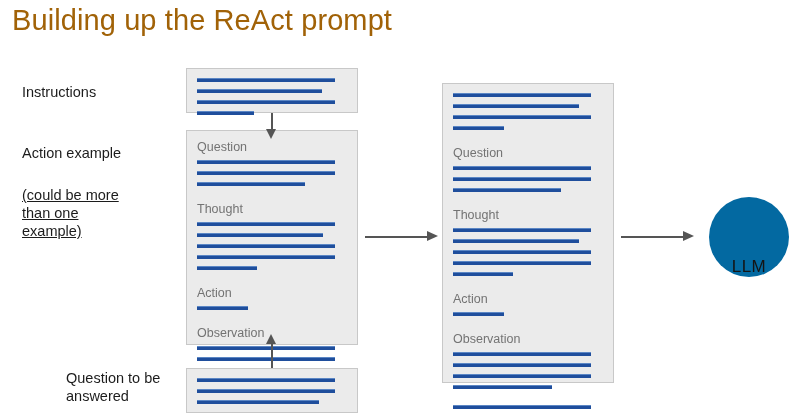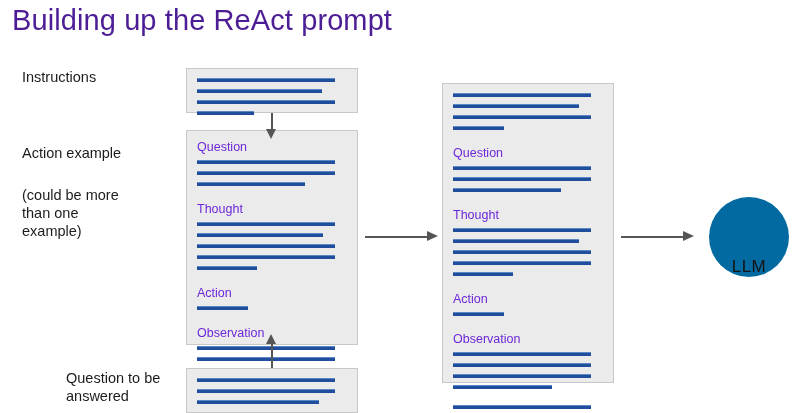--- a/index.html
+++ b/index.html
@@ -17,55 +17,55 @@
   }
 
   
   #slide-title {
     position: absolute;
     left: 12px;
     top: 4px;
     font-size: 29px;
     font-weight: 400;
     letter-spacing: 0.1px;
-    color: #4c1d95;
+    color: #a16207;
     white-space: nowrap;
   }
 
   
   .caption {
     position: absolute;
     font-size: 14.5px;
     line-height: 18px;
     color: #1c1c1c;
     white-space: pre-line;
   }
-  #label-instructions { left: 22px; top: 68px; }
+  #label-instructions { left: 22px; top: 83px; }
   #label-react-example { left: 22px; top: 144px; }
-  #label-could-be-more { left: 22px; top: 186px; }
+  #label-could-be-more { left: 22px; top: 186px; text-decoration: underline; }
   #label-question-to-be { left: 22px; top: 369px; margin-left: 44px; }
 
   
   .promptbox {
     position: absolute;
     background: #ebebeb;
     border: 1px solid #c8c8c8;
     box-sizing: border-box;
   }
   #box-instructions     { left: 186px; top: 68px;  width: 172px; height: 45px; }
   #box-react-example    { left: 186px; top: 130px; width: 172px; height: 215px; }
   #box-question-bottom  { left: 186px; top: 368px; width: 172px; height: 45px; }
   #box-full-prompt      { left: 442px; top: 83px;  width: 172px; height: 300px; }
 
   
   .section-label {
     position: absolute;
     font-size: 12.5px;
     line-height: 14px;
-    color: #6d28d9;
+    color: #737373;
     left: 10px;
     white-space: nowrap;
   }
 
   
   .rule {
     position: absolute;
     left: 10px;
     height: 4px;
     background: #1f4e9c;

